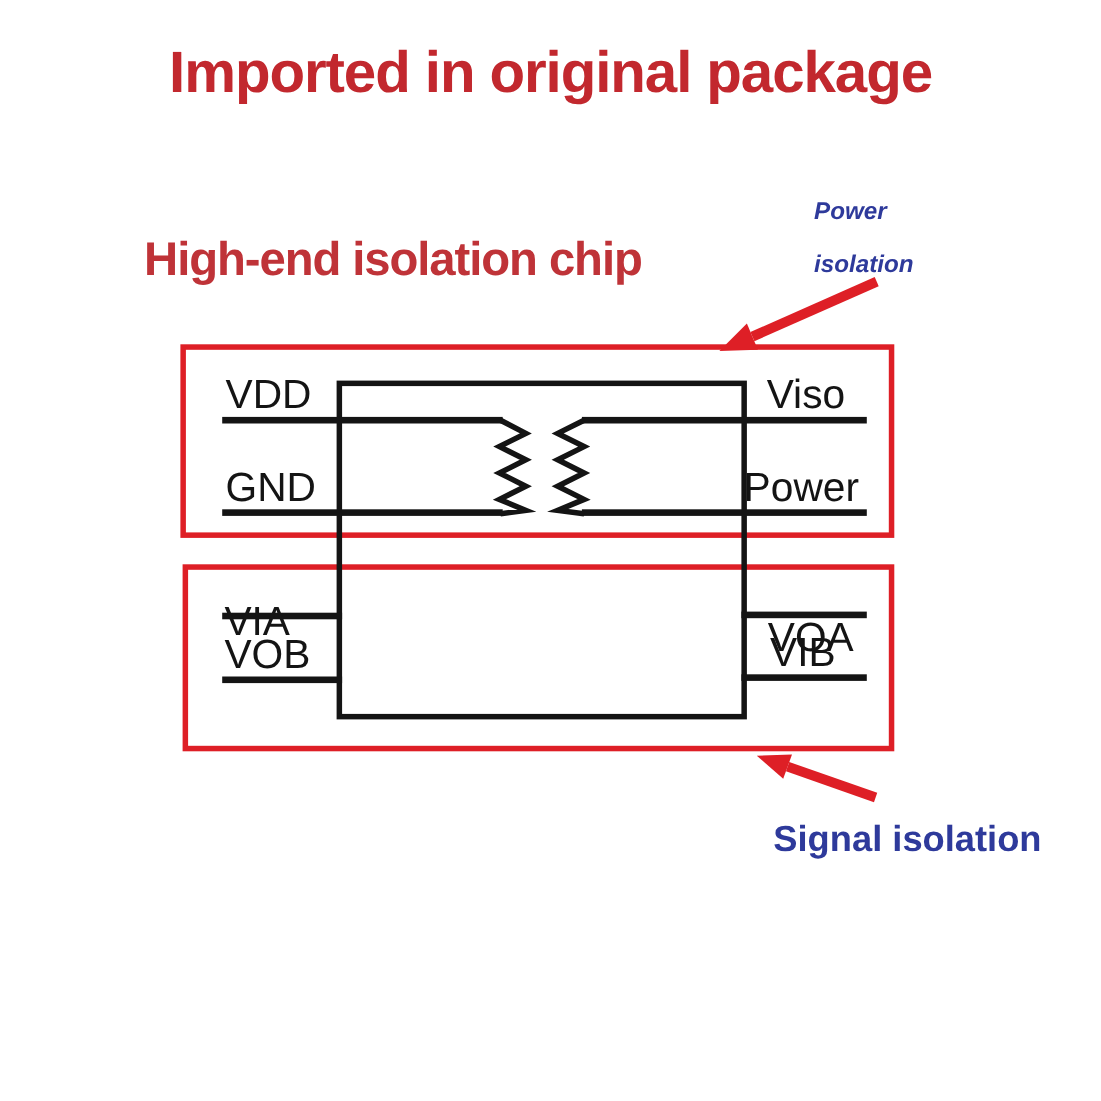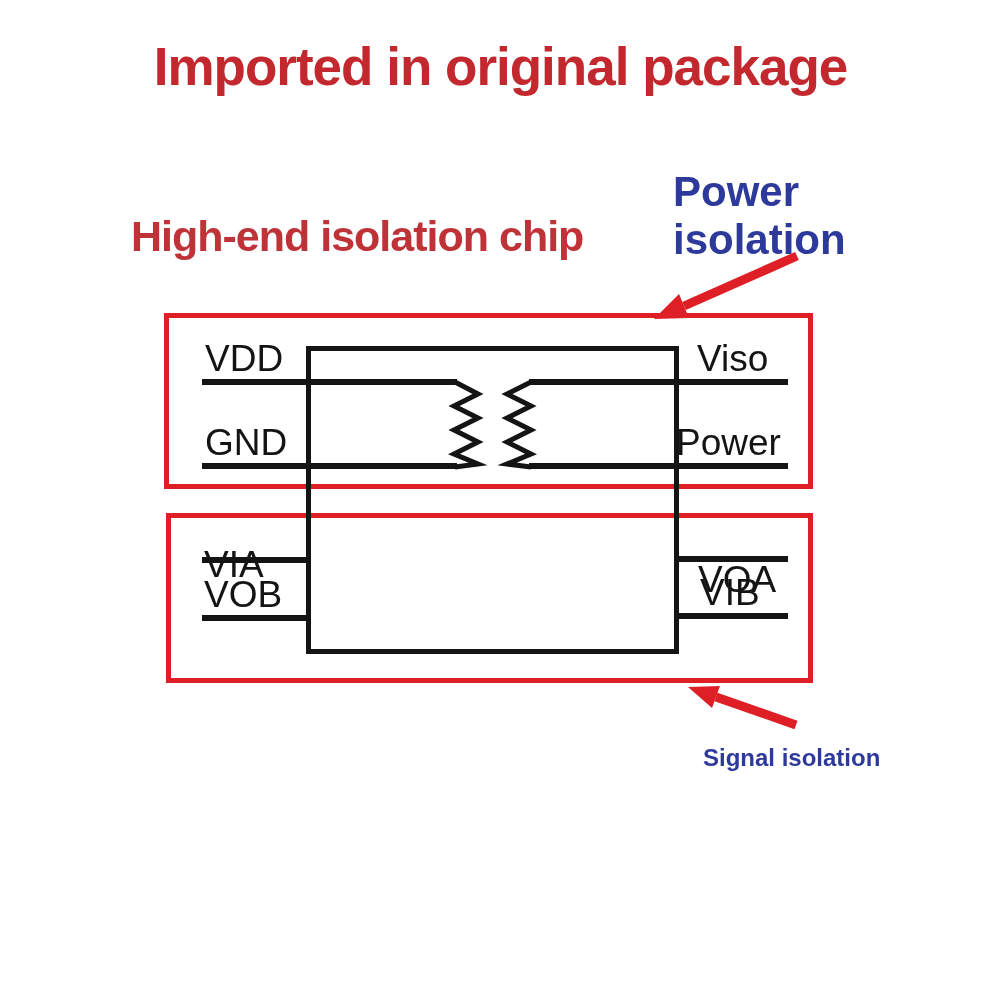--- a/index.html
+++ b/index.html
@@ -21,22 +21,22 @@
     position:absolute;left:131px;top:172px;
     font-size:43px;font-weight:600;letter-spacing:-1px;
     color:var(--subtitle_red,#bf3338);
     margin-top:40px;
   }
   .anno{
     color:var(--anno_blue,#2e3a9b);
     font-weight:600;
     position:absolute;
   }
-  .anno.power{left:673px;top:168px;width:160px;font-size:42px;line-height:48px;}
-  .anno.signal{left:703px;top:744px;font-size:24px;}
+  .anno.power{left:740px;top:168px;width:160px;font-size:22px;line-height:48px;font-style:italic;}
+  .anno.signal{left:703px;top:744px;font-size:33px;}
 
   .red-rect{
     position:absolute;
     border:5px solid var(--bright_red,#de1f26);
     box-sizing:border-box;
     background:transparent;
   }
   .rect-power{left:164px;top:313px;width:649px;height:176px;}
   .rect-signal{left:166px;top:513px;width:647px;height:170px;}
 

